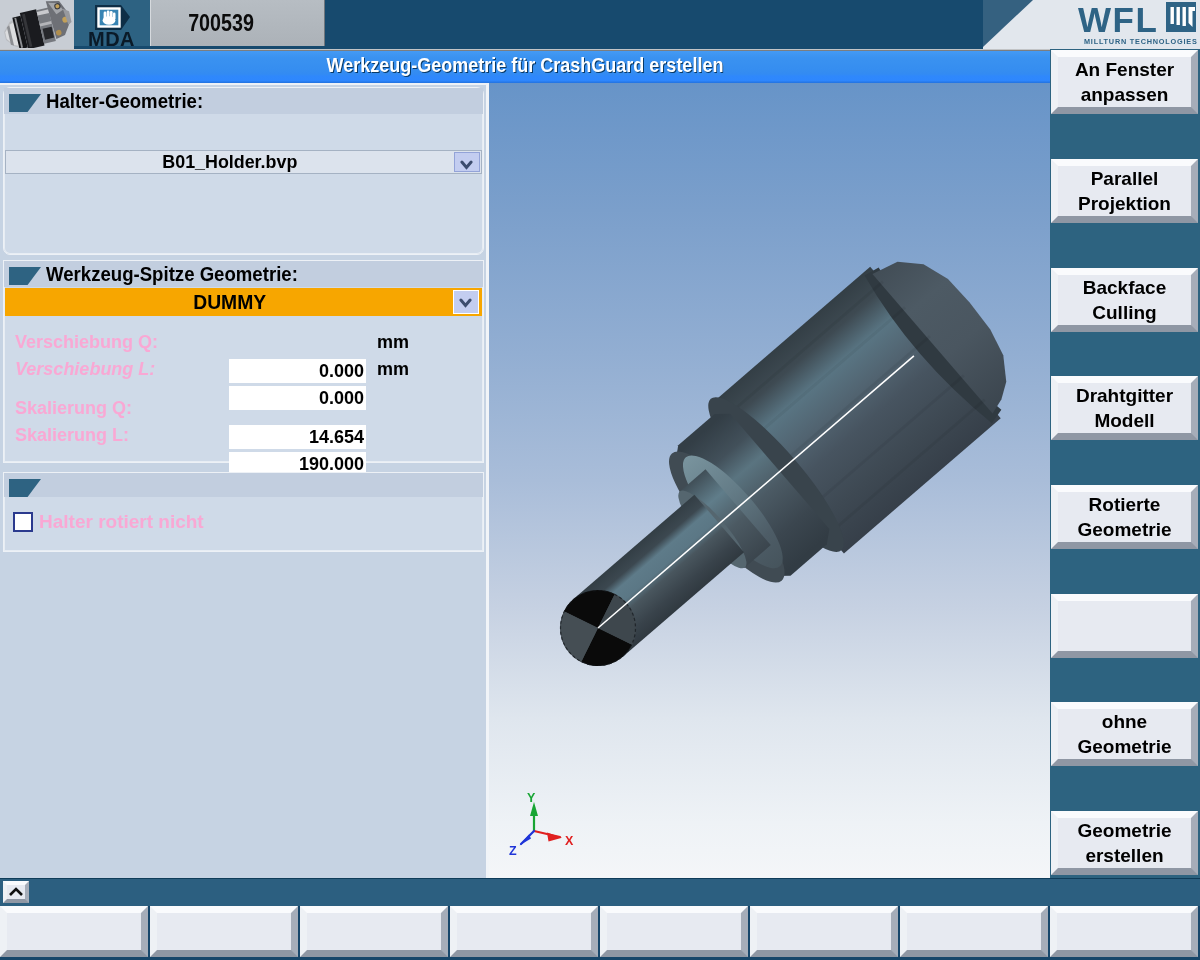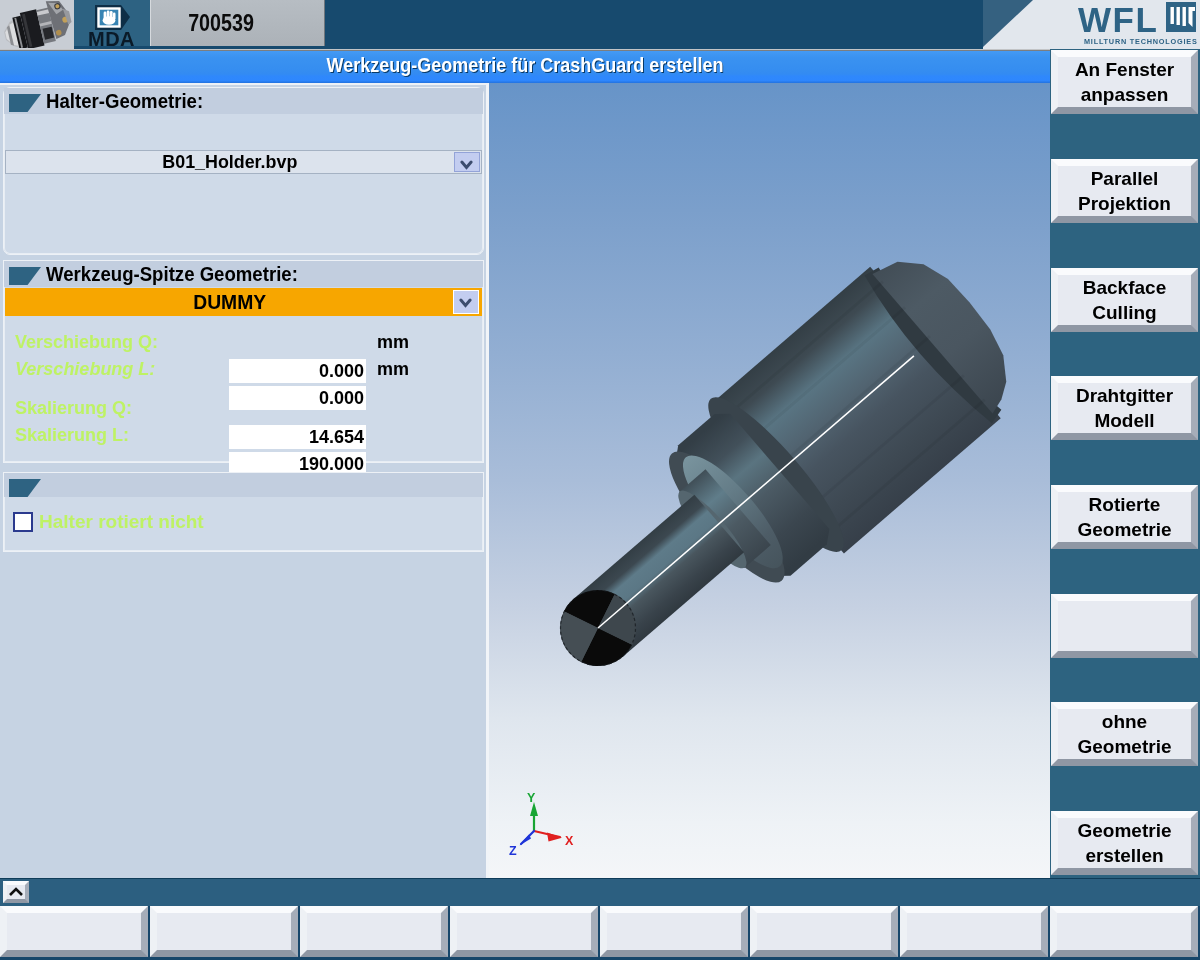--- a/index.html
+++ b/index.html
@@ -26,21 +26,21 @@
   #leftpanel{left:0;top:83px;width:486px;height:795px;background:#c6d3e3;border-top:2px solid #edf1f6;border-right:3px solid #f1f4f8;}
   .grp{position:absolute;background:#cfdae8;border:1px solid #edf1f6;box-shadow:inset 0 0 0 1px #e7edf4;}
   .grphdr{position:absolute;left:0;top:0;right:0;height:26px;background:#c2cedf;}
   .flag{position:absolute;left:5px;top:6px;width:32px;height:18px;background:#2e6382;
         clip-path:polygon(0 0,100% 0,58% 100%,0 100%);}
   .hdrtxt{position:absolute;left:42px;top:2px;font-size:20px;color:#000;transform:scaleX(0.93);transform-origin:0 0;white-space:nowrap;}
   .ddrow{position:absolute;left:1px;right:1px;background:#dce3ed;border:1px solid #a5b2c3;}
   .ddbtn{position:absolute;right:1px;top:1px;bottom:1px;width:24px;background:#c3cdf0;
          border:1px solid #93a3d8;}
   .chev{position:absolute;left:4px;top:5px;width:15px;height:14px;}
-  .lbl{position:absolute;font-size:18px;color:#bef264;}
+  .lbl{position:absolute;font-size:18px;color:#f9a8d4;}
   .inp{position:absolute;left:229px;width:135px;height:24px;background:#fff;
        font-size:18px;text-align:right;padding-right:2px;line-height:24px;margin-top:28px;}
   .unit{position:absolute;left:377px;font-size:18px;}
   
   #viewport{left:489px;top:83px;width:561px;height:795px;
      background:linear-gradient(180deg,#6794c8 0%,#7b9fcb 16%,#92aed2 34%,#a9bdd9 50%,#c6d1e2 66%,#dfe6ee 80%,#eef2f6 93%,#f4f6f8 100%);}
   
   #sidebar{left:1050px;top:48.5px;width:150px;height:911.5px;background:#2d6380;}
   .sbtn{position:absolute;left:1px;width:147px;height:64px;background:#e7eaf1;
         border:7px solid;border-color:#fafbfd #a6adb9 #8f97a4 #eef1f5;

